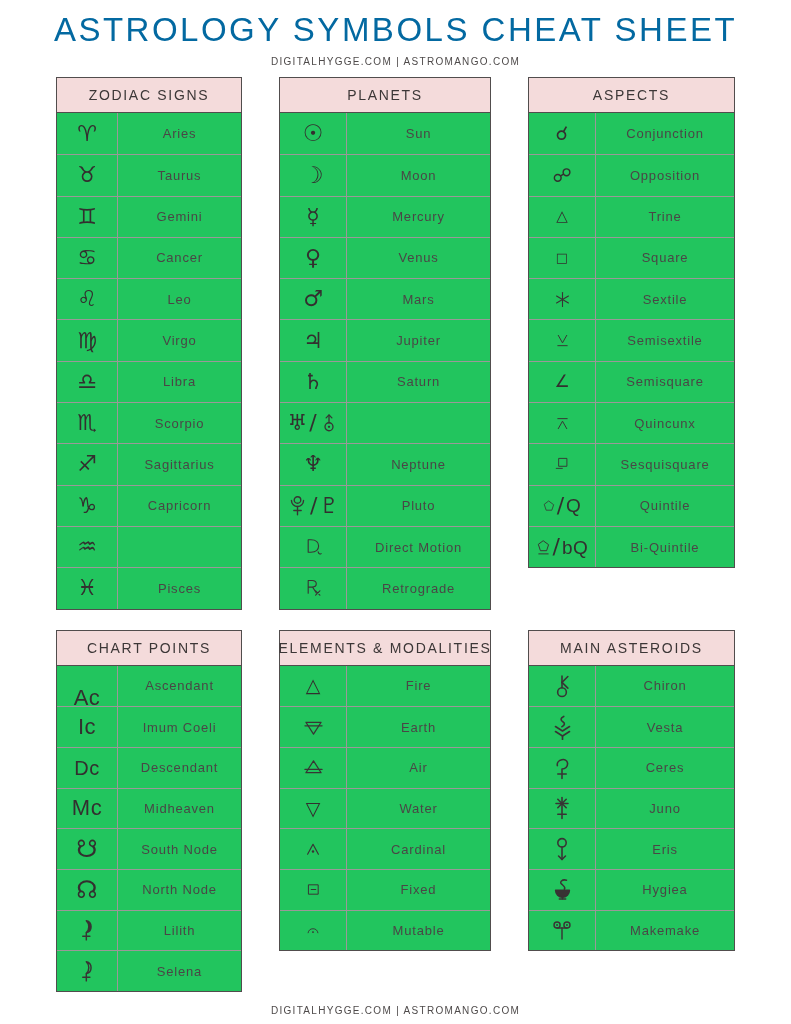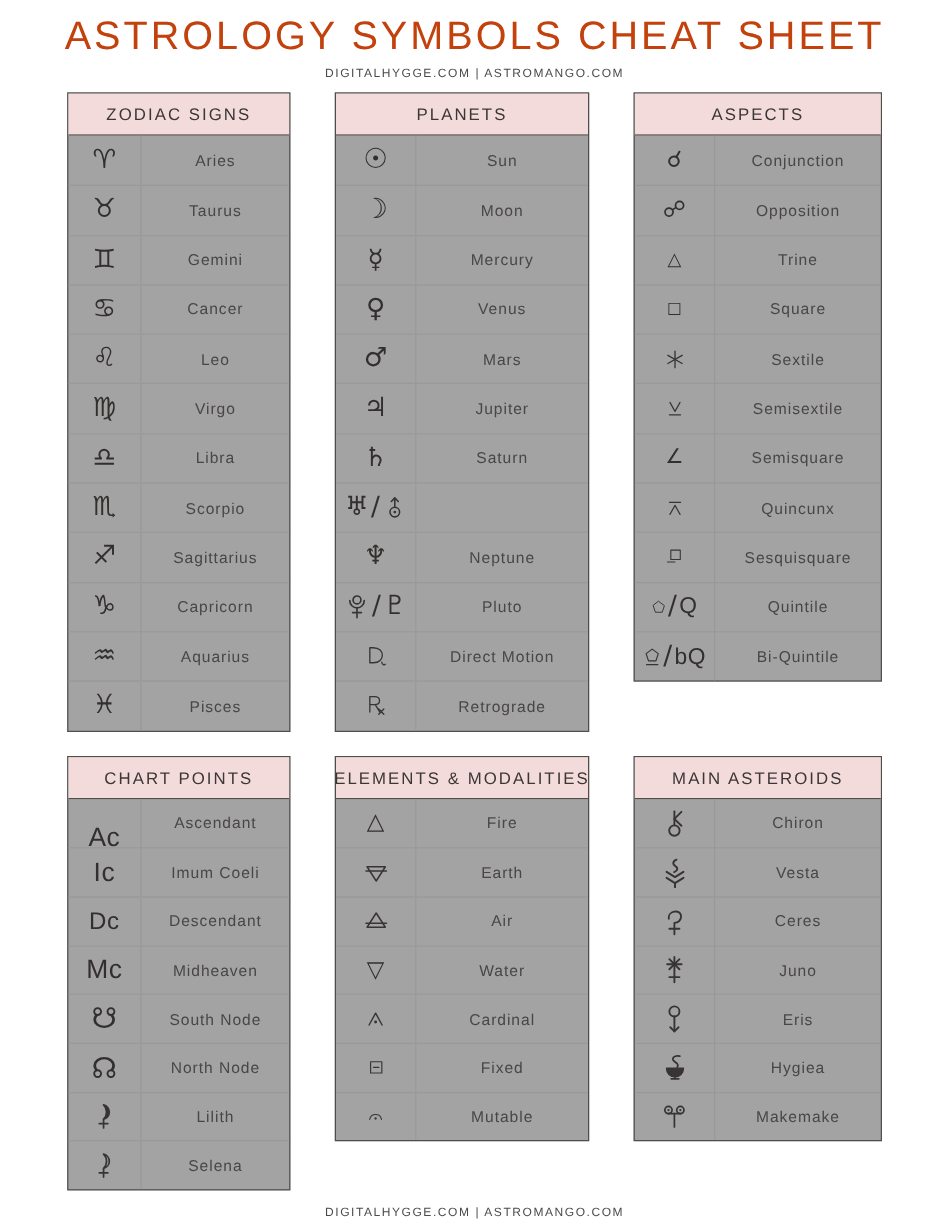--- a/index.html
+++ b/index.html
@@ -2,30 +2,30 @@
 <html style="--pink: #f4dbdb;"><head>
 <meta charset="utf-8">
 <style>
   html,body{margin:0;padding:0;}
   body{
     width:791px;height:1024px;overflow:hidden;background:#ffffff;
     font-family:"Liberation Sans",sans-serif;color:#3d3939;
   }
   .title{
     margin:11px 0 0;text-align:center;font-size:33px;font-weight:400;
-    letter-spacing:2.5px;color:#c2410c;line-height:1.15;white-space:nowrap;
+    letter-spacing:2.5px;color:#0369a1;line-height:1.15;white-space:nowrap;
   }
   .credits{
     text-align:center;font-size:10px;letter-spacing:1.3px;color:#4e4a4a;
     margin-top:7px;font-weight:400;
   }
   .sheet{width:679px;margin:10px auto 0;}
   .grid{display:flex;justify-content:space-between;align-items:flex-start;}
   .grid2{margin-top:20px;text-align:right;}
-  .table{border:1.4px solid #514d4d;background:#a3a3a3;box-sizing:border-box;}
+  .table{border:1.4px solid #514d4d;background:#22c55e;box-sizing:border-box;}
   .c1{width:186px;}.c2{width:212px;}.c3{width:207px;}
   .thead{
     height:34px;display:flex;align-items:center;justify-content:center;
     background:var(--pink,#f4dbdb);border-bottom:1.4px solid #514d4d;
     font-size:14px;letter-spacing:1.7px;color:#3c3737;white-space:nowrap;
   }
   .trow{display:flex;align-items:stretch;box-sizing:border-box;}
   .row1 .trow{height:41.3px;}
   .row2 .trow{height:40.7px;}
   .trow + .trow{border-top:1px solid #9b9898;}
@@ -111,21 +111,20 @@
           <div class="trow">
             <div class="sym">
               <span class="sym-text" style="font-size: 22px;">♑</span>
             </div>
             <div class="lab">Capricorn</div>
           </div>
           <div class="trow">
             <div class="sym">
               <span class="sym-text" style="font-size: 22px;">♒</span>
             </div>
-            <div class="lab">Aquarius</div>
           </div>
           <div class="trow">
             <div class="sym">
               <span class="sym-text" style="font-size: 22px;">♓</span>
             </div>
             <div class="lab">Pisces</div>
           </div>
         </div>
     </section>
     <section class="table c2 row1 w68">

